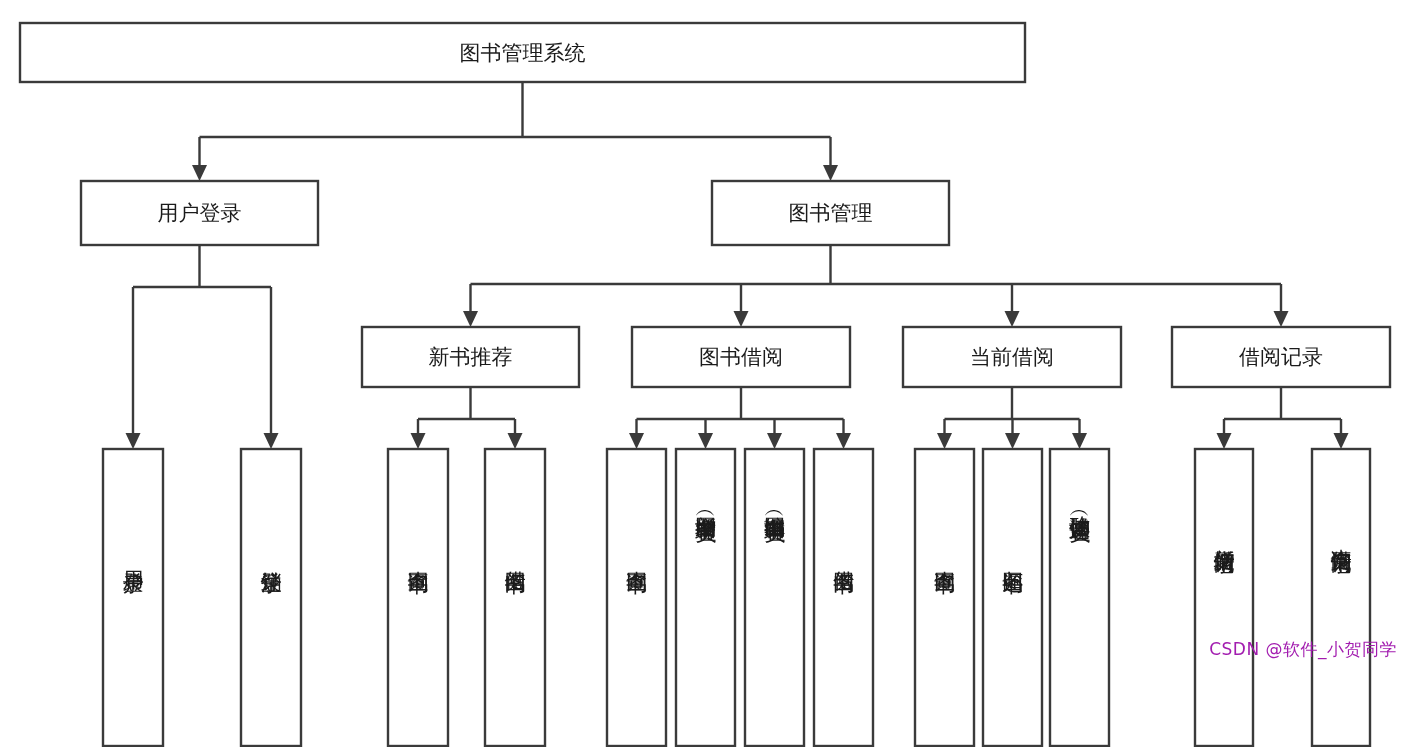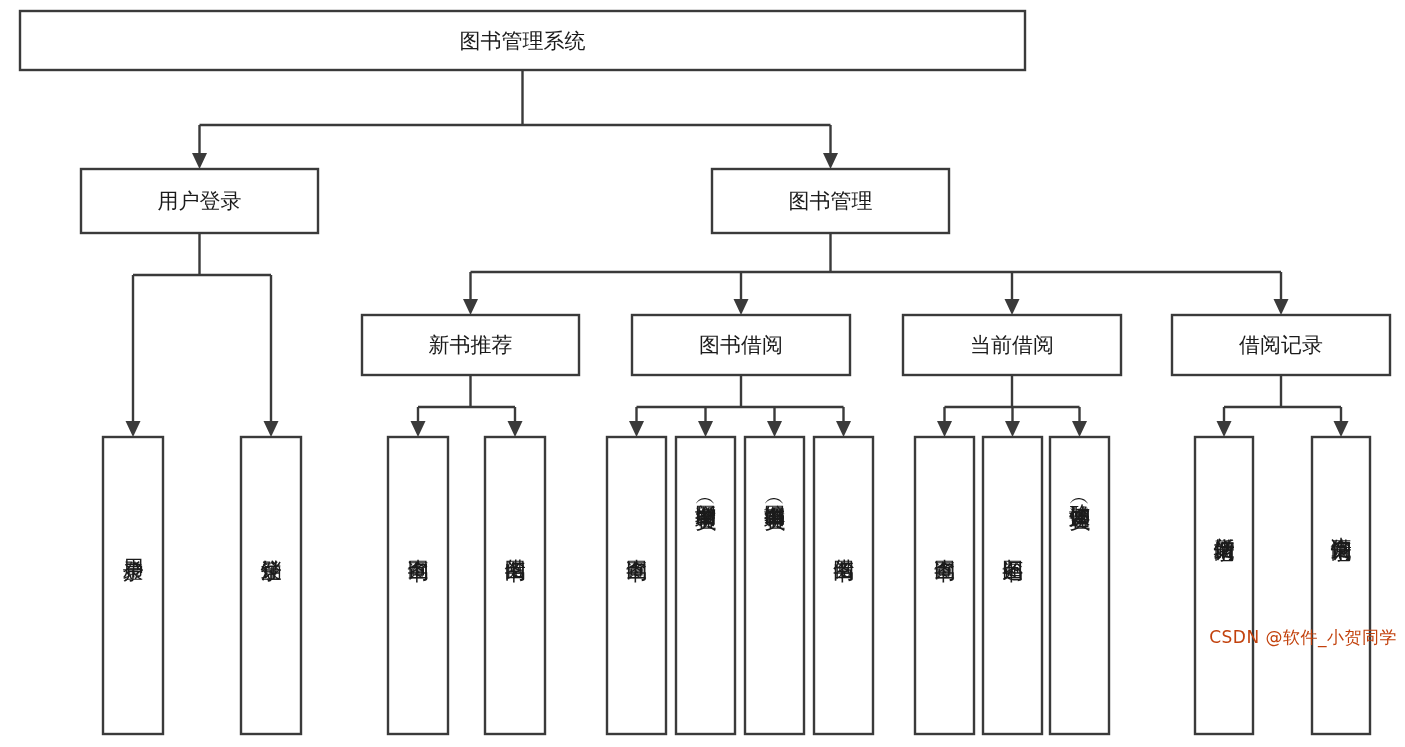--- a/index.html
+++ b/index.html
@@ -12,20 +12,21 @@
     width: 1405px;
     height: 747px;
     overflow: hidden;
     font-family: "DejaVu Sans", "Liberation Sans", sans-serif;
   }
   #diagram-root {
     position: relative;
     width: 1405px;
     height: 653px;
     background: #ffffff;
+    margin-top: 12px;
   }
   svg#diagram-canvas {
     position: absolute;
     top: 0;
     left: 0;
     width: 1405px;
     height: 747px;
     display: block;
   }
   .node-box {
@@ -67,21 +68,21 @@
     color: #1b1b1b;
     letter-spacing: 1px;
     white-space: nowrap;
   }
   .watermark {
     position: absolute;
     right: 8px;
     bottom: 4px;
     font-family: "DejaVu Sans", "Liberation Sans", sans-serif;
     font-size: 17px;
-    color: #c2410c;
+    color: #a21caf;
     white-space: nowrap;
     letter-spacing: 0.5px;
   }
 </style>
 </head>
 <body>
 
 <div id="diagram-root">
 
   <svg id="diagram-canvas" viewBox="0 0 1405 747">

